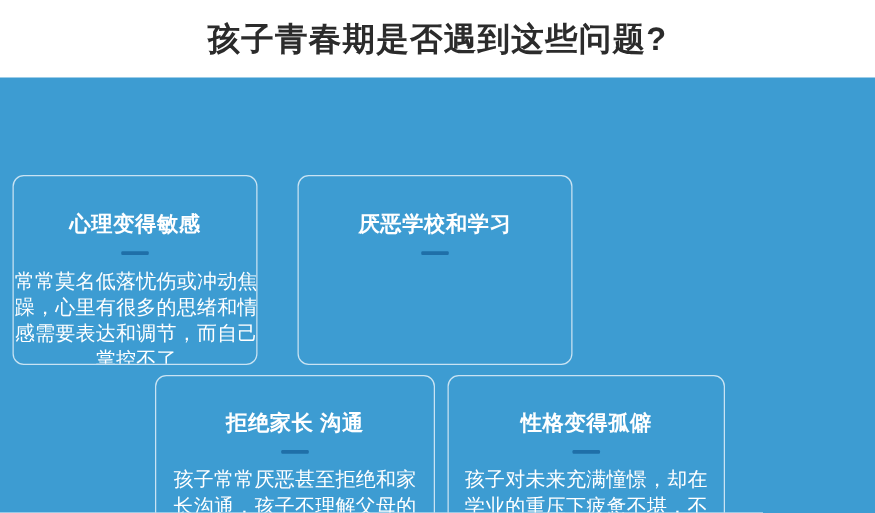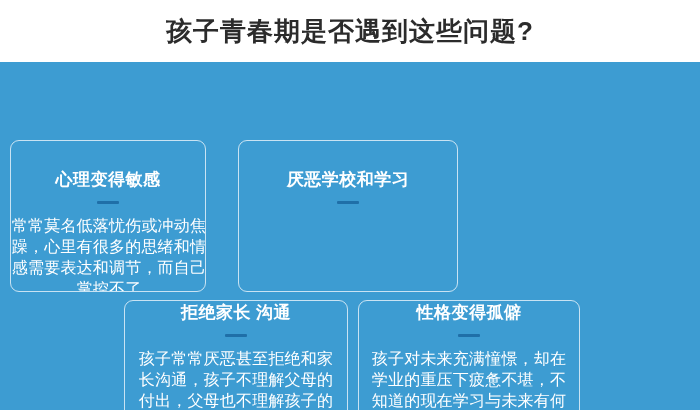--- a/index.html
+++ b/index.html
@@ -77,21 +77,21 @@
 
   
   #card-1 { left: 10px;  top: 78px;  width: 196px; height: 152px; }
   #card-2 { left: 238px; top: 78px;  width: 220px; height: 152px; }
   #card-3 { left: 468px; top: 78px;  width: 222px; height: 152px; }
   
   #card-4 { left: 124px; top: 238px; width: 224px; height: 157px; }
   #card-5 { left: 358px; top: 238px; width: 222px; height: 157px; }
 
   #card-1 .card-title, #card-2 .card-title, #card-3 .card-title { margin-top: 27px; }
-  #card-4 .card-title, #card-5 .card-title { }
+  #card-4 .card-title, #card-5 .card-title { margin-top: 26px; }
 
   #card-1 .card-body { width: 196px; }
   #card-2 .card-body { width: 190px; }
   #card-3 .card-body { width: 192px; }
   #card-4 .card-body { width: 196px; }
   #card-5 .card-body { width: 198px; }
 </style>
 </head>
 <body>
 

